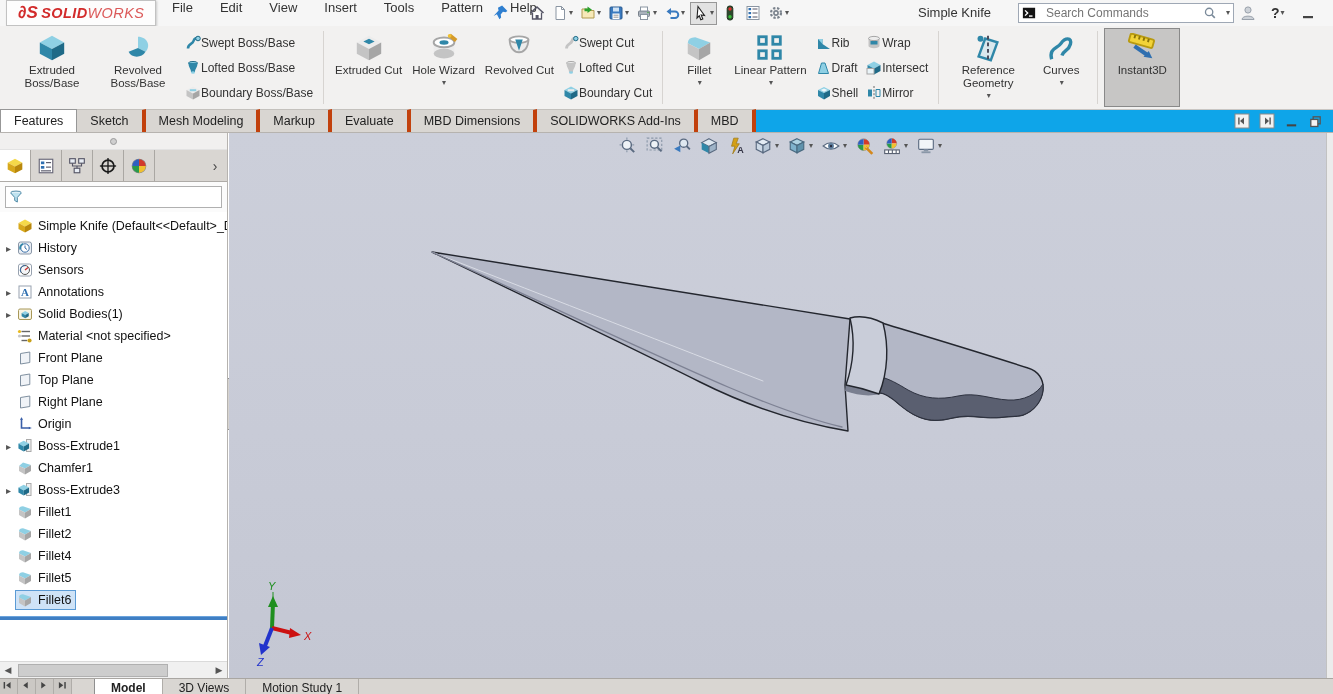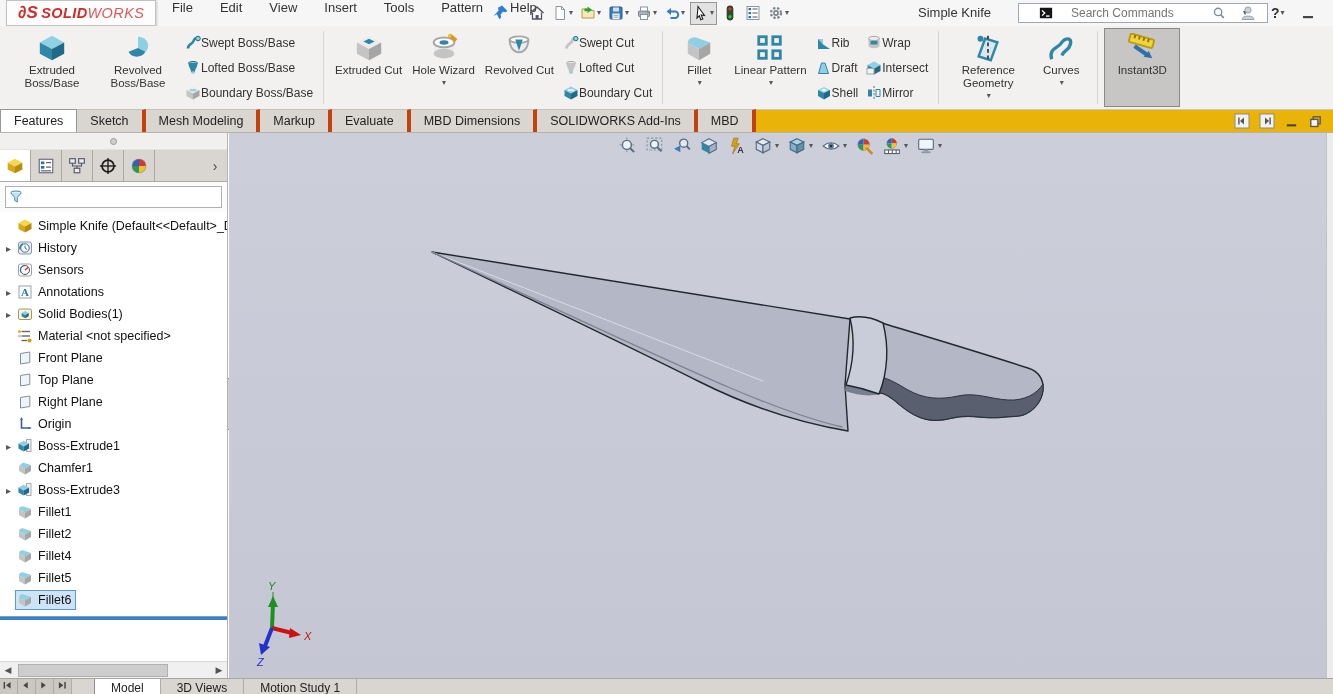--- a/index.html
+++ b/index.html
@@ -18,41 +18,41 @@
   #logo-box .light{font-weight:normal;font-size:14.5px;opacity:.78}
   #menubar{position:absolute;left:172px;top:0;height:25px;display:flex;align-items:flex-start;gap:27px;color:#333}
   .menu-item{cursor:default}
   #pin{position:absolute;left:492px;top:4px}
   #qat{position:absolute;left:527px;top:2px;height:22px;display:flex;align-items:center;gap:3px}
   .qat-item{display:flex;align-items:center;height:21px;padding:0 2px}
   .qat-item.boxed{border:1px solid #979797;background:#e2e2e2}
   .dd{font-size:8px;color:#555;margin-left:1px;line-height:1}
   #doc-title{position:absolute;left:918px;top:0;height:25px;line-height:25px;color:#333}
   #searchbox{position:absolute;left:1018px;top:3px;width:208px;height:18px;background:#fff;border:1px solid #9fa8b5;
-             display:flex;align-items:center;padding:0 20px;gap:16px}
+             display:flex;align-items:center;padding:0 3px;gap:8px}
   #searchbox input{border:none;outline:none;flex:1;font-size:12px;color:#555;background:transparent;font-family:inherit;min-width:0}
   #title-controls{position:absolute;left:1238px;top:0;height:25px;display:flex;align-items:center;gap:11px}
   #help-label{font-size:14px;font-weight:bold;color:#333}
 
   
   #ribbon{position:absolute;left:0;top:26px;width:1333px;height:84px;background:#f2f1f0;border-bottom:1px solid #c9c6c3;
           display:flex;align-items:stretch;padding-left:6px;box-sizing:border-box}
   .rgroup{display:flex;align-items:stretch;padding:2px 3px}
   .rsep{width:1px;background:#d7d4d1;margin:5px 3px}
   .rbig{display:flex;flex-direction:column;align-items:center;padding:3px 5px 1px;min-width:50px;max-width:76px;text-align:center}
   .rbig .ricon{height:33px;display:flex;align-items:center}
   .rbig .rlabel{font-size:11.5px;line-height:13px;color:#333}
   .rbig .dd{margin-top:2px}
   .rbig.active{background:#c7c6c5;border:1px solid #898989;padding:2px 12px 0}
   .rstack{display:flex;flex-direction:column;justify-content:center;gap:1px;padding:0 4px}
   .rsmall{display:flex;align-items:center;gap:0;height:24px}
   .rsmall .rslabel{font-size:12px;color:#333;white-space:nowrap}
 
   
-  #tabrow{position:absolute;left:0;top:110px;width:1333px;height:23px;background:#eab308;border-bottom:1px solid #b6b3af;
+  #tabrow{position:absolute;left:0;top:110px;width:1333px;height:23px;background:#0ea5e9;border-bottom:1px solid #b6b3af;
           display:flex;align-items:flex-end;box-sizing:border-box}
   .ctab{height:22px;line-height:22px;padding:0 13px;font-size:12.5px;color:#222;background:#d9d6d2;
         border-right:4px solid #c2410c;border-top:1px solid #c4c1bd;white-space:nowrap}
   .ctab.active{background:#fff;border:1px solid #979797;border-bottom:none}
   #tabrow-controls{margin-left:auto;display:flex;align-items:center;gap:9px;padding:0 10px 3px 0}
 
   
   #panel{position:absolute;left:0;top:133px;width:228px;height:545px;background:#fff;border-right:1px solid #b6b3af;
          box-sizing:border-box;overflow:hidden}
   #panel-strip{height:16px;background:#f1f0ef;border-bottom:1px solid #e3e3e3;position:relative}
@@ -86,21 +86,21 @@
   .hud-item{display:flex;align-items:center;gap:2px}
   #knife-svg{position:absolute;left:0;top:0}
   #taskpane-strip{position:absolute;left:1326px;top:133px;width:7px;height:545px;background:#ececec;border-left:1px solid #c2c2c2;box-sizing:border-box}
 
   
   #bottombar{position:absolute;left:0;top:678px;width:1333px;height:16px;background:#d9d6d2;border-top:1px solid #a9a6a2;
              display:flex;align-items:stretch;overflow:hidden;box-sizing:border-box}
   .bnav{width:17px;display:flex;align-items:center;justify-content:center;background:#cbc8c4;border-right:1px solid #b0ada9}
   .bspacer{width:22px}
   .btab{padding:0 16px;font-size:12px;line-height:19px;border-right:1px solid #b0ada9;color:#222;white-space:nowrap}
-  .btab.active{background:#fff;font-weight:normal;border-left:1px solid #8f8f8f}
+  .btab.active{background:#fff;font-weight:bold;border-left:1px solid #8f8f8f}
 </style>
 </head>
 <body>
 
 <div id="titlebar">
   <div id="logo-box">
     <span class="sym">∂S</span>
     <span class="bold">SOLID</span>
     <span class="light">WORKS</span>
   </div>

